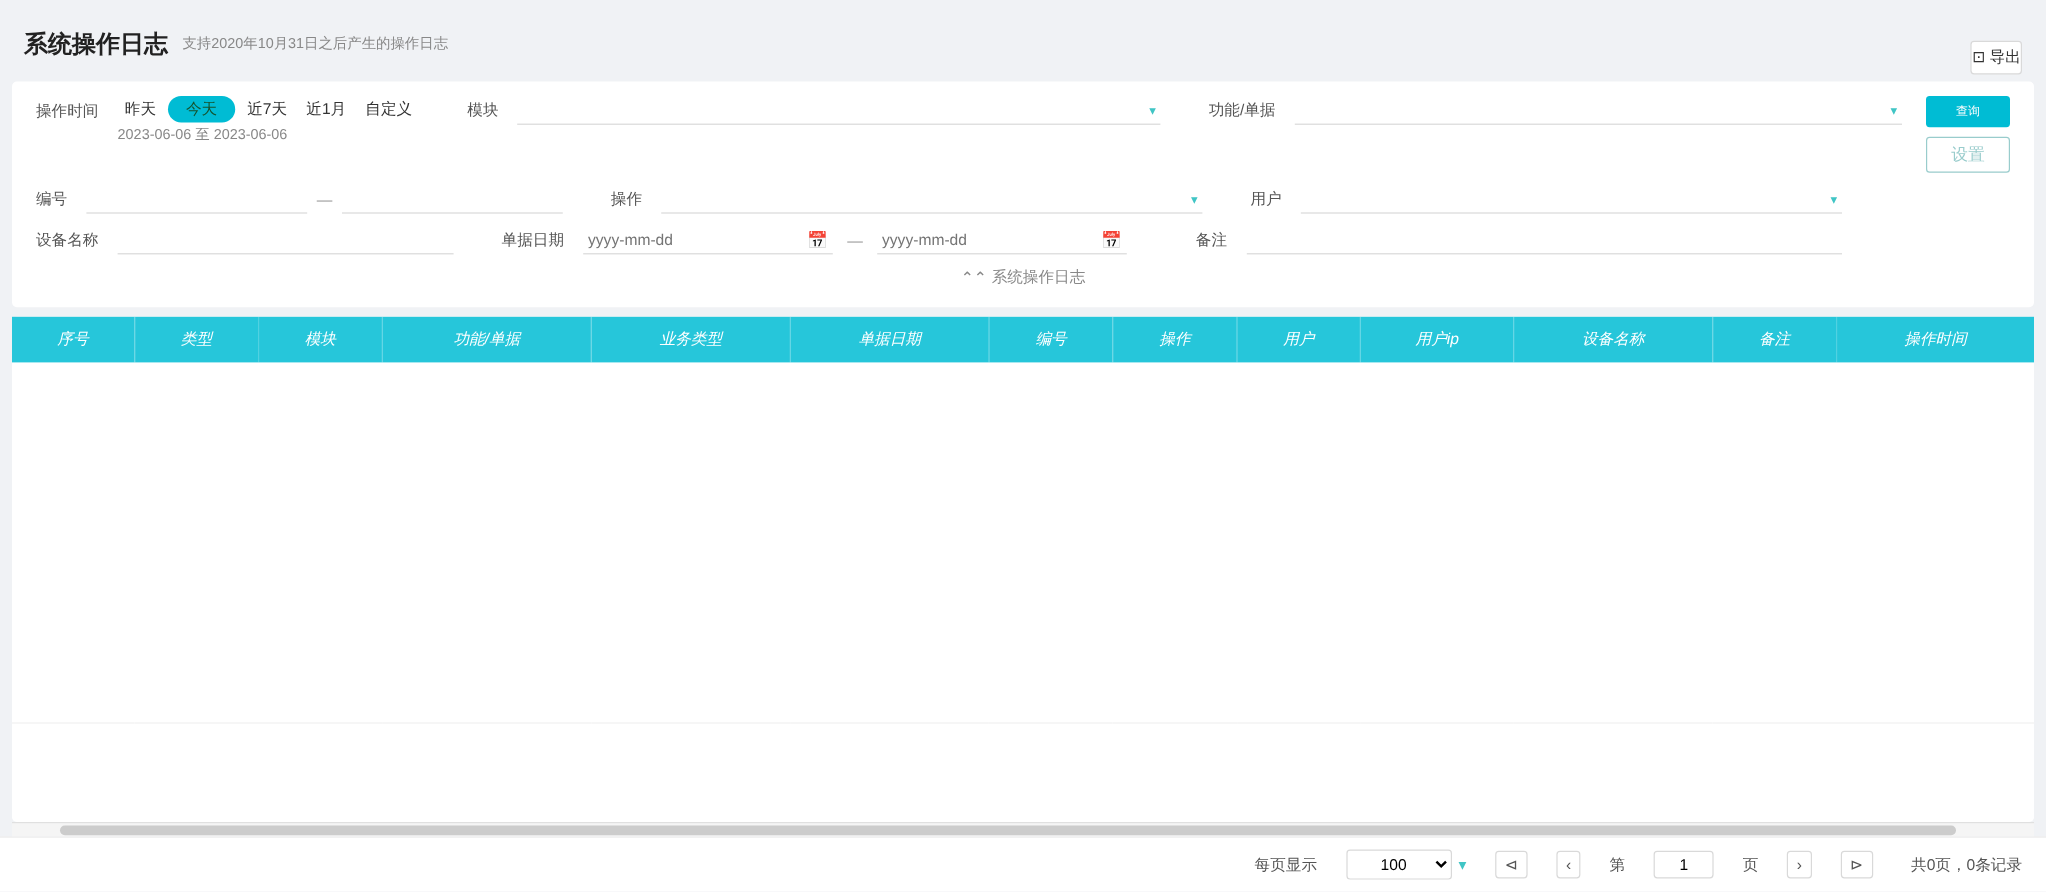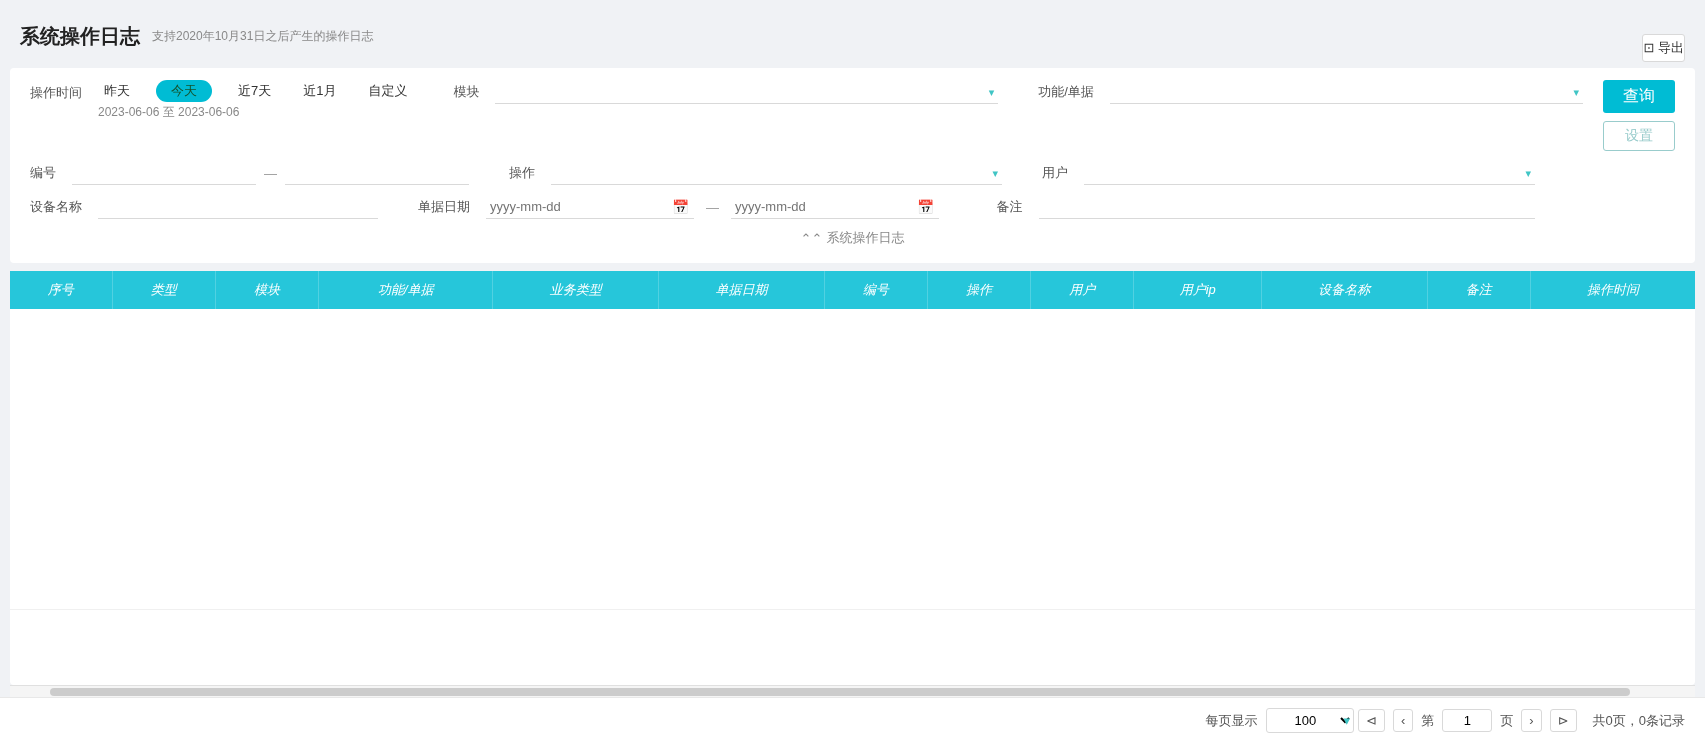--- a/index.html
+++ b/index.html
@@ -10,39 +10,39 @@
     
     .page-header { display: flex; align-items: center; justify-content: space-between; padding: 10px 20px 6px 20px; background: #f0f2f5; }
     .page-title { font-size: 20px; font-weight: bold; color: #222; }
     .page-subtitle { font-size: 12px; color: #888; margin-left: 12px; }
     .export-btn { display: flex; align-items: center; gap: 4px; background: white; border: 1px solid #d9d9d9; border-radius: 3px; padding: 4px 0; cursor: pointer; font-size: 13px; color: #333; margin-top: 24px; }
 
     
     .filter-panel { background: white; margin: 0 10px 8px 10px; border-radius: 4px; padding: 12px 20px; }
 
     
-    .time-btn-group { display: flex; align-items: center; gap: 20px; }
+    .time-btn-group { display: flex; align-items: center; gap: 4px; }
     .time-btn { border: none; background: none; font-size: 13px; color: #333; cursor: pointer; padding: 2px 6px; border-radius: 12px; }
     .time-btn.active { background: #00bcd4; color: #14532d; border-radius: 12px; padding: 2px 15px; }
     .time-range-text { font-size: 12px; color: #888; margin-top: 2px; }
 
     
     .select-wrapper { position: relative; display: inline-flex; align-items: center; }
     .select-input { border: none; border-bottom: 1px solid #d9d9d9; outline: none; font-size: 13px; padding: 4px 24px 4px 4px; min-width: 200px; background: transparent; cursor: pointer; color: #333; }
     .select-arrow { position: absolute; right: 4px; color: #40c5c5; font-size: 11px; pointer-events: none; }
 
     
     .text-input { border: none; border-bottom: 1px solid #d9d9d9; outline: none; font-size: 13px; padding: 4px 4px; min-width: 180px; background: transparent; color: #333; }
     .text-input::placeholder { color: #bbb; }
 
     
     .dash { margin: 0 8px; color: #999; }
 
     
-    .query-btn { background: #00bcd4; color: white; border: none; border-radius: 3px; padding: 6px 20px; font-size: 16px; cursor: pointer; font-weight: 500; }
+    .query-btn { background: #00bcd4; color: white; border: none; border-radius: 3px; padding: 6px 20px; font-size: 10px; cursor: pointer; font-weight: 500; }
     .settings-btn { background: white; color: #9cc; border: 1px solid #9cc; border-radius: 3px; padding: 5px 20px; font-size: 14px; cursor: pointer; margin-top: 4px; }
 
     .btn-col { display: flex; flex-direction: column; gap: 4px; margin-left: auto; }
 
     
     .collapse-bar { display: flex; justify-content: center; padding: 6px 0 4px 0; }
     .collapse-btn { border: none; background: none; color: #888; font-size: 13px; cursor: pointer; display: flex; align-items: center; gap: 4px; }
 
     
     .date-input-wrapper { position: relative; display: inline-flex; align-items: center; }
@@ -54,21 +54,21 @@
 
     
     .data-table { width: 100%; border-collapse: collapse; }
     .data-table thead tr { background: #26c6da; }
     .data-table thead th { color: white; font-size: 13px; font-weight: 500; padding: 10px 8px; text-align: center; border-right: 1px solid rgba(255,255,255,0.2); white-space: nowrap; }
     .data-table thead th:last-child { border-right: none; }
     .data-table tbody tr:nth-child(even) { background: #f9f9f9; }
     .data-table tbody td { padding: 9px 8px; text-align: center; border-bottom: 1px solid #f0f0f0; font-size: 13px; }
 
     
-    .pagination-bar { display: flex; align-items: center; justify-content: flex-end; padding: 10px 20px; gap: 8px; border-top: 1px solid #e8e8e8; background: white; }
+    .pagination-bar { display: flex; align-items: center; justify-content: flex-end; padding: 10px 20px; gap: 24px; border-top: 1px solid #e8e8e8; background: white; }
     .page-size-label { font-size: 13px; color: #555; }
     .page-size-select { border: 1px solid #d9d9d9; border-radius: 3px; padding: 3px 20px 3px 24px; font-size: 13px; cursor: pointer; background: white; }
     .page-nav-btn { border: 1px solid #d9d9d9; background: white; border-radius: 3px; padding: 3px 7px; font-size: 13px; cursor: pointer; color: #555; }
     .page-nav-btn:disabled { color: #bbb; cursor: default; }
     .page-num-input { border: 1px solid #d9d9d9; border-radius: 3px; padding: 3px 8px; font-size: 13px; width: 50px; text-align: center; }
     .page-text { font-size: 13px; color: #555; }
     .total-text { font-size: 13px; color: #555; margin-left: 8px; }
 
     
     .scroll-area { height: 12px; background: #f5f5f5; margin: 0 10px; position: relative; border-top: 1px solid #e0e0e0; }

